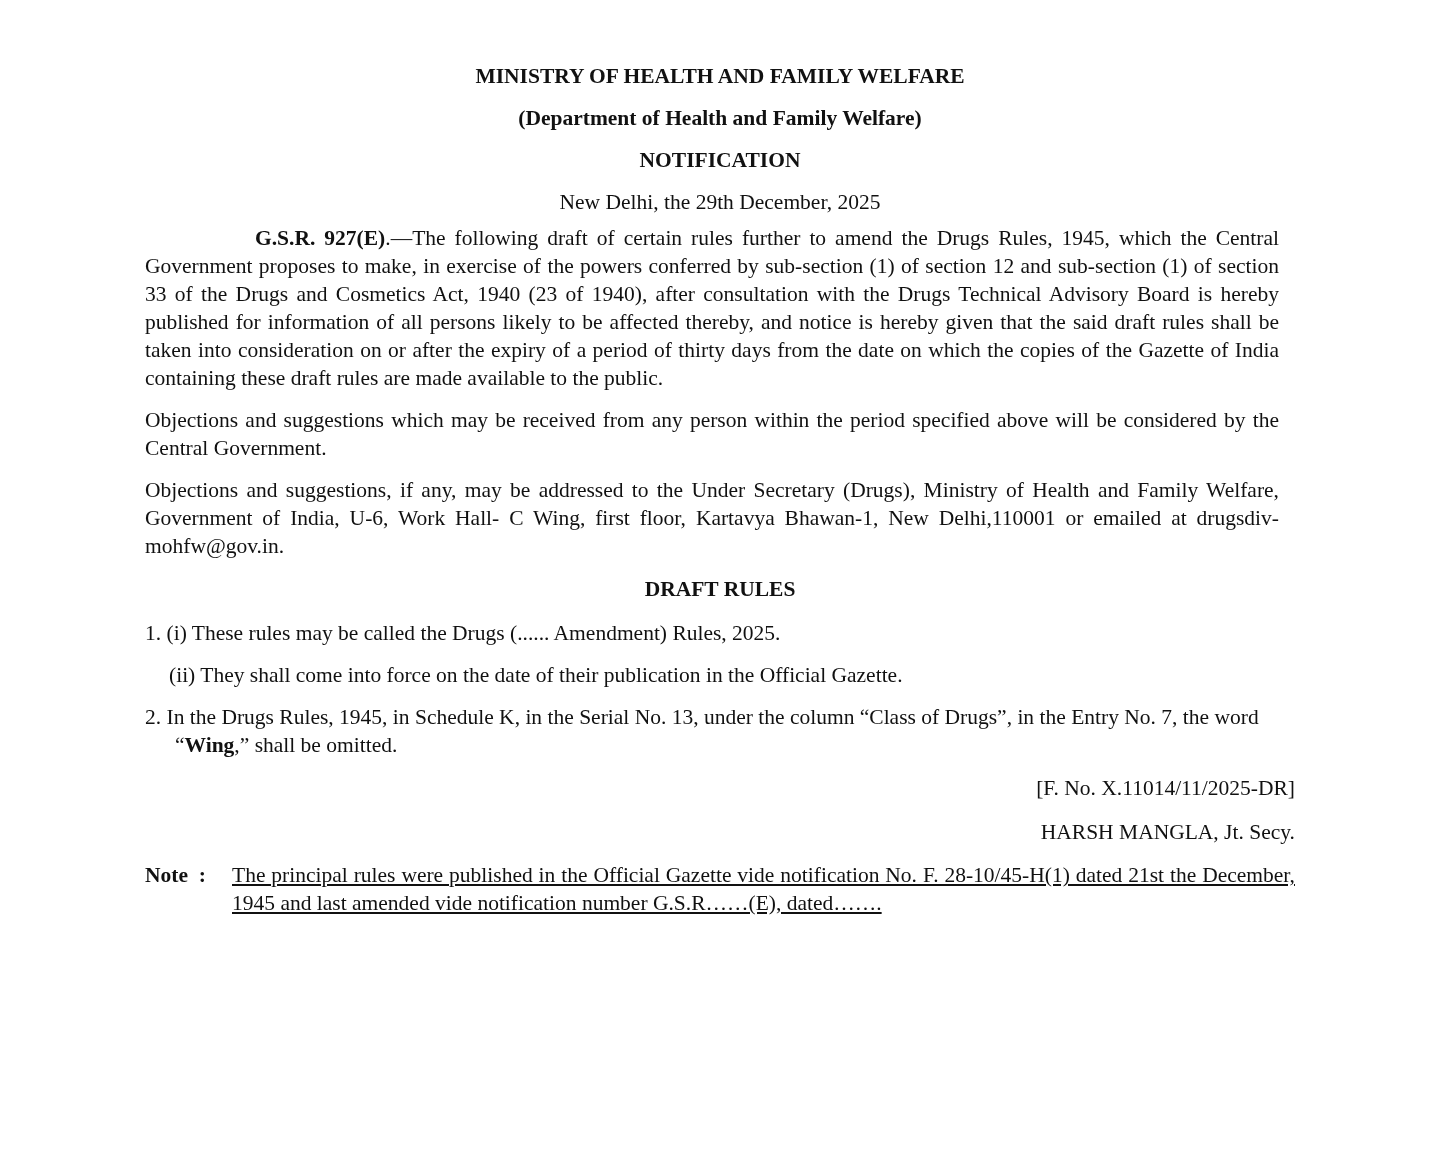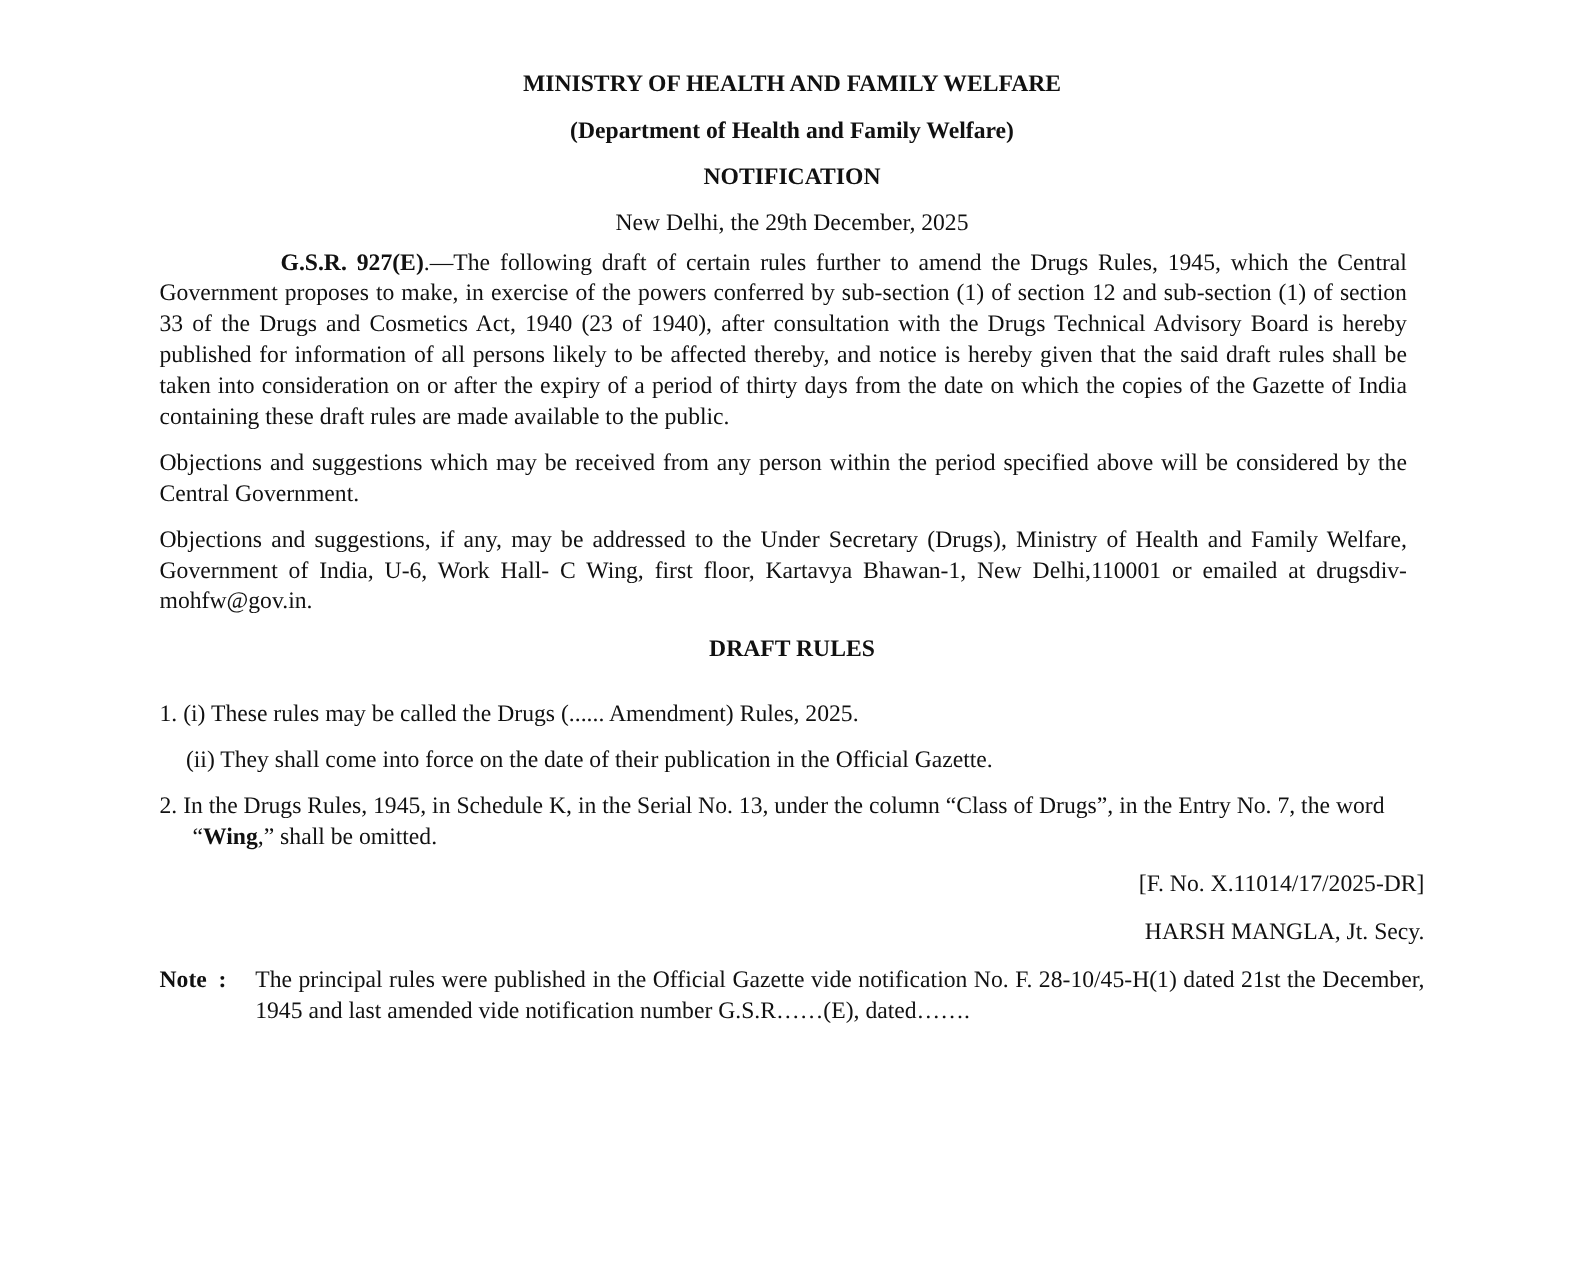--- a/index.html
+++ b/index.html
@@ -55,21 +55,21 @@
     .para {
       text-align: justify;
       margin: 0 16px 14px 0;
     }
     .para.first {
       text-indent: 110px;
     }
     .h-draft {
       font-weight: bold;
       text-align: center;
-      margin: 0 0 30px 0;
+      margin: 0 0 15px 0;
       line-height: 30px;
     }
     .rule {
       margin: 0 0 14px 0;
     }
     .rule-sub {
       margin: 0 0 14px 24px;
     }
     .rule-2 {
       padding-left: 30px;
@@ -87,20 +87,21 @@
     }
     .note-label {
       font-weight: bold;
       width: 87px;
       flex: 0 0 87px;
       white-space: pre;
     }
     .note-text {
       flex: 1;
       text-align: justify;
+      text-decoration: underline;
     }
   </style>
 </head>
 <body>
 
 <div class="page">
 
   <div class="center h-ministry">MINISTRY OF HEALTH AND FAMILY WELFARE</div>
   <div class="center h-dept">(Department of Health and Family Welfare)</div>
   <div class="center h-notif">NOTIFICATION</div>
@@ -112,21 +113,21 @@
 
   <p class="para">Objections and suggestions, if any, may be addressed to the Under Secretary (Drugs), Ministry of Health and Family Welfare, Government of India, U-6, Work Hall- C Wing, first floor, Kartavya Bhawan-1, New Delhi,110001 or emailed at drugsdiv-mohfw@gov.in.</p>
 
   <div class="h-draft">DRAFT RULES</div>
 
   <div class="rule">1. (i) These rules may be called the Drugs (...... Amendment) Rules, 2025.</div>
   <div class="rule-sub">(ii) They shall come into force on the date of their publication in the Official Gazette.</div>
 
   <div class="rule-2"><span>2. In the Drugs Rules, 1945, in Schedule K, in the Serial No. 13, under the column “Class of Drugs”, in the Entry No. 7, the word “</span><span class="bold">Wing</span><span>,” shall be omitted.</span></div>
 
-  <div class="right">[F. No. X.11014/17/2025-DR]</div>
+  <div class="right">[F. No. X.11014/11/2025-DR]</div>
   <div class="right">HARSH MANGLA, Jt. Secy.</div>
 
   <div class="note">
     <span class="note-label">Note  :</span>
     <span class="note-text">The principal rules were published in the Official Gazette vide notification No. F. 28-10/45-H(1) dated 21st  the December, 1945 and last amended vide notification number G.S.R……(E), dated…….</span>
   </div>
 
 </div>
 
 </body></html>

